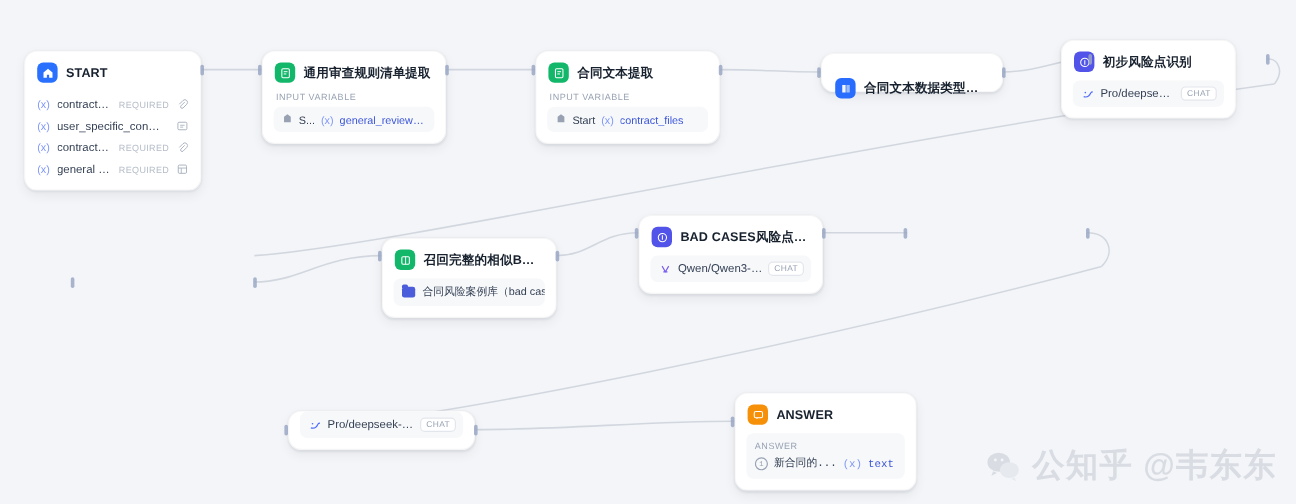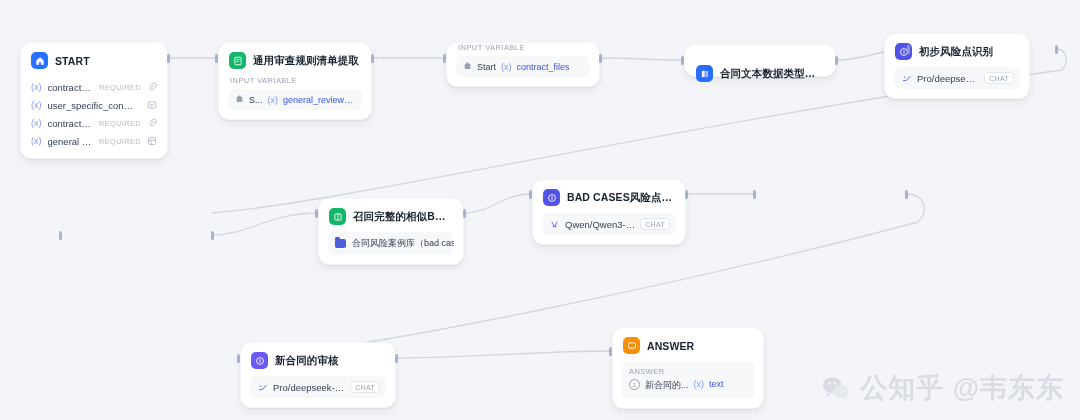--- a/index.html
+++ b/index.html
@@ -164,21 +164,21 @@
     background: #f7f8fa;
     border-radius: 6px;
     padding: 6px 7px 7px 7px;
   }
   .ansbox .alab {
     font-size: 7.5px;
     color: #98a2b3;
     letter-spacing: 0.45px;
     margin-bottom: 3px;
   }
-  .ansline { display:flex; align-items:flex-start; gap:5px; font-size:9px; white-space:nowrap; overflow:hidden; }
+  .ansline { display:flex; align-items:flex-end; gap:5px; font-size:9px; white-space:nowrap; overflow:hidden;font-family:Liberation Mono, monospace; }
   .ansline .av { color:#344054; overflow:hidden; text-overflow:ellipsis; }
   .ansline .atext { color:#3a55d9; }
   .circnum { width:9px; height:9px; border-radius:50%; border:1px solid #98a2b3; color:#98a2b3; font-size:6px; display:flex; align-items:center; justify-content:center; flex:0 0 auto; }
 
   
   .port {
     position: absolute;
     width: 3px;
     height: 9px;
     border-radius: 1.5px;
@@ -314,20 +314,29 @@
         <span class="src">S...</span>
         <span class="xtag">(x)</span>
         <span class="vname">general_review_rules_te...</span>
       </div>
     </div>
   </div>
   <div class="port" style="left:215px; top:54px;"></div>
   <div class="port" style="left:371px; top:54px;"></div>
 
   <div class="node" style="left:446px; top:42px; width:154px;">
+    <div class="node-head">
+      <span class="nicon ic-green">
+        <svg width="10" height="10" viewBox="0 0 16 16">
+            <rect x="3" y="2" width="10" height="12" rx="1.5" fill="none" stroke="#fff" stroke-width="1.4"></rect>
+            <path stroke="#fff" stroke-width="1.3" d="M5.5 6h5M5.5 9h3.5"></path>
+          </svg>
+      </span>
+      <span class="node-title">合同文本提取</span>
+    </div>
     <div class="node-body">
       <div class="sect-label">INPUT VARIABLE</div>
       <div class="varbox">
         <span class="tico">
           <svg width="9" height="9" viewBox="0 0 16 16">
               <path fill="#98a2b3" d="M8 2l5 4v8H3V6z"></path>
             </svg>
         </span>
         <span class="src">Start</span>
         <span class="xtag">(x)</span>
@@ -423,29 +432,20 @@
       </div>
     </div>
   </div>
   <div class="port" style="left:529px; top:190px;"></div>
   <div class="port" style="left:685px; top:190px;"></div>
 
   <div class="port" style="left:753px; top:190px;"></div>
   <div class="port" style="left:905px; top:190px;"></div>
 
   <div class="node" style="left:240px; top:342px; width:156px;">
-    <div class="node-head">
-      <span class="nicon ic-violet">
-        <svg width="10" height="10" viewBox="0 0 16 16">
-            <circle cx="8" cy="8" r="5.5" fill="none" stroke="#fff" stroke-width="1.4"></circle>
-            <path stroke="#fff" stroke-width="1.4" d="M8 5v6"></path>
-          </svg>
-      </span>
-      <span class="node-title">新合同的审核</span>
-    </div>
     <div class="node-body">
       <div class="modelrow">
         <span class="mlogo">
           <svg width="11" height="11" viewBox="0 0 16 16">
               <path fill="none" stroke="#4d6bfe" stroke-width="1.4" d="M3 11c3.5 1 7-1 8.5-4.5M11.5 6.5c.8-1.2 1.6-1.3 2.5-1.3"></path>
               <circle cx="5" cy="6" r="1" fill="#4d6bfe"></circle>
             </svg>
         </span>
         <span class="mname">Pro/deepseek-ai/De...</span>
         <span class="chip">CHAT</span>

